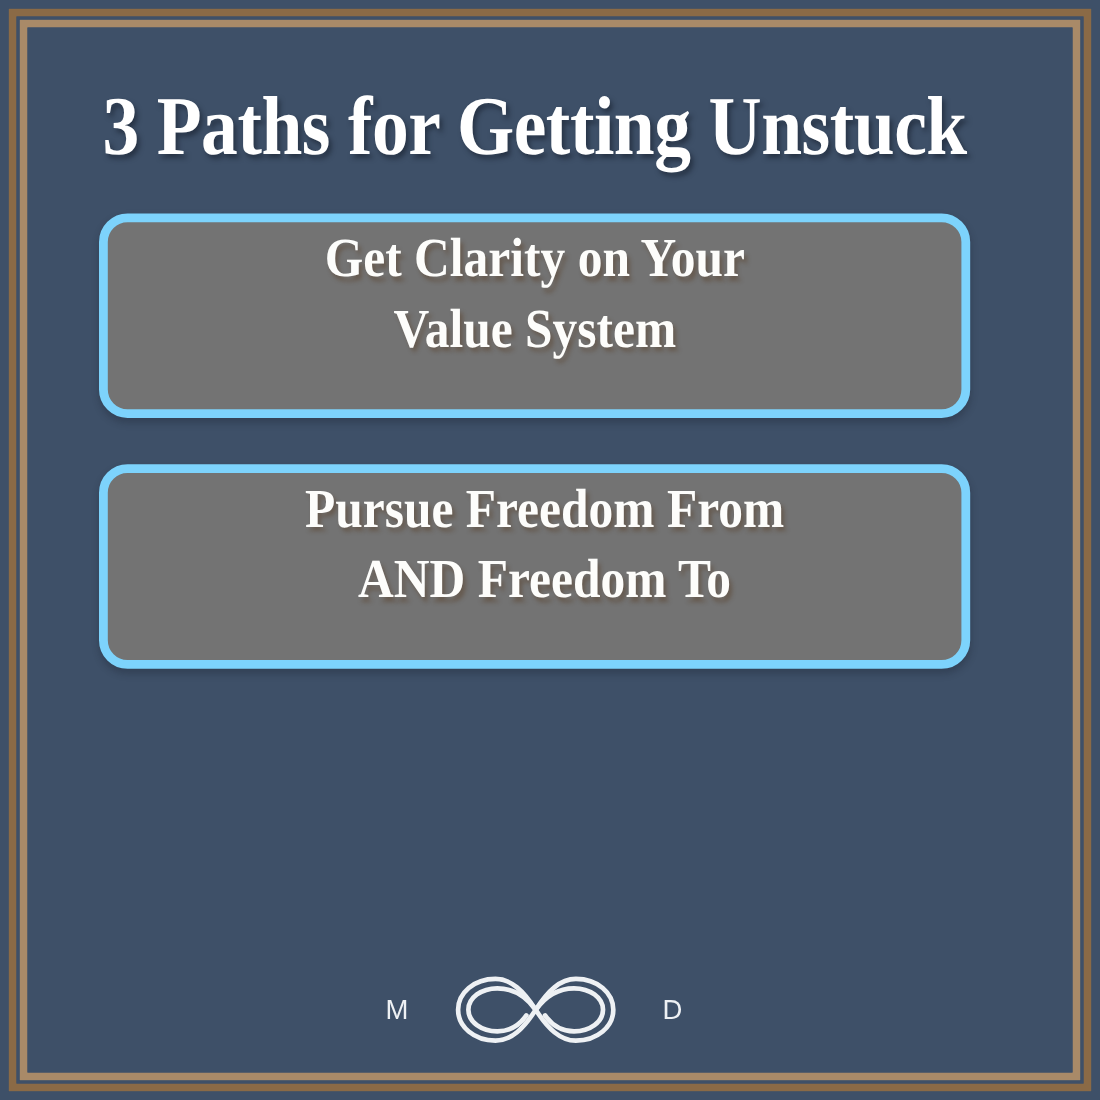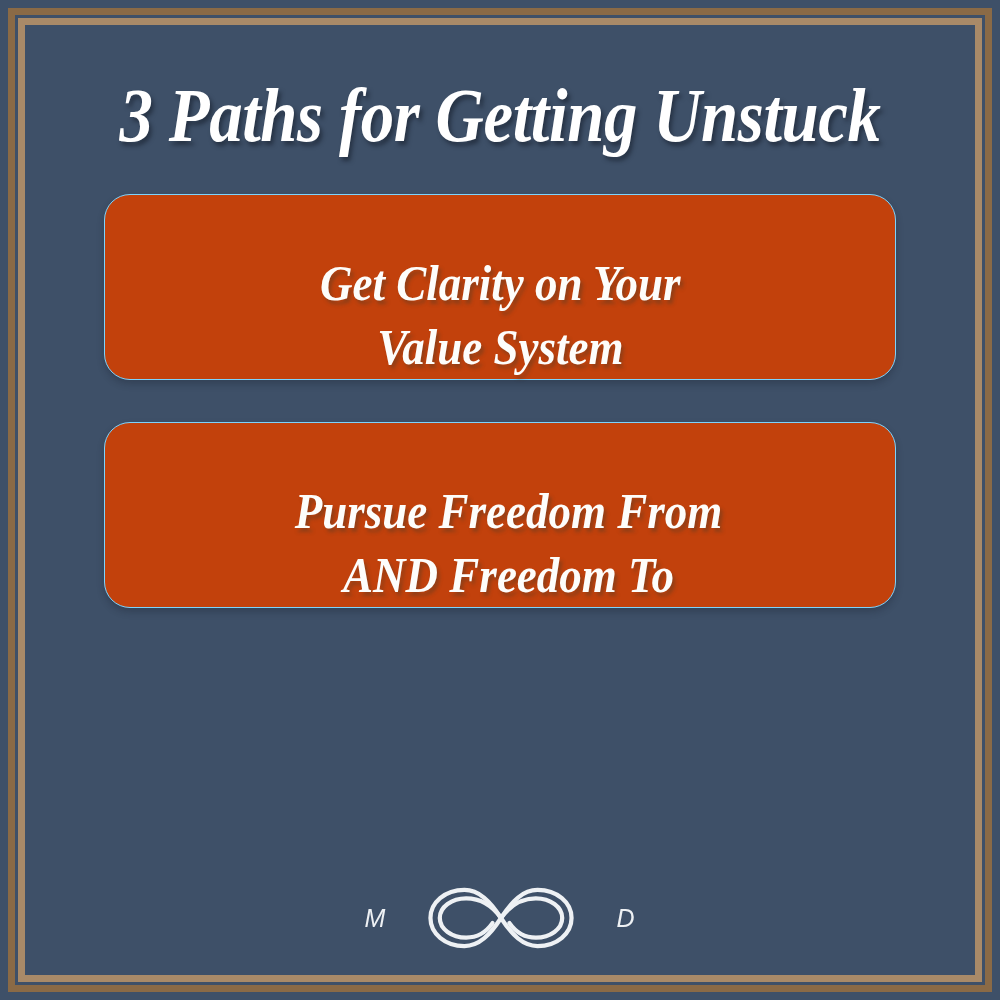--- a/index.html
+++ b/index.html
@@ -48,22 +48,22 @@
   .frame-inner {
     position: absolute;
     left: 25px; top: 25px;
     width: 950px; height: 950px;
     background: #3e5068;
   }
 
   
   .content {
     position: absolute;
-    left: 25px; top: 25px;
-    width: 884px; height: 950px; font-style: italic;
+    left: 11px; top: 25px;
+    width: 884px; height: 950px;
   }
 
   .title {
     position: absolute;
     left: 0; top: 48px;
     width: 950px;
     text-align: center;
     color: #ffffff;
     font-family: "Liberation Serif", "DejaVu Serif", serif;
     font-weight: 700;
@@ -81,26 +81,26 @@
     left: 0;
     top: 169px;
     width: 950px;
   }
 
   .card {
     position: relative;
     box-sizing: border-box;
     width: 792px;
     margin: 0 auto 42px auto;
-    background: #c2410c;
-    border: 1px solid #7dd3fc;
+    background: #737373;
+    border: 8px solid #7dd3fc;
     border-radius: 26px;
     box-shadow: 0 4px 7px rgba(25, 33, 46, 0.30);
     display: flex;
-    align-items: flex-end;
+    align-items: flex-start;
     justify-content: center;
   }
   .card-1 { height: 186px; }
   .card-2 { height: 182px; }
   .card-3 { height: 186px; margin-bottom: 0; padding-left: 18px; }
 
   .card-text {
     color: #fdfdfb;
     font-family: "Liberation Serif", "DejaVu Serif", serif;
     font-weight: 700;

